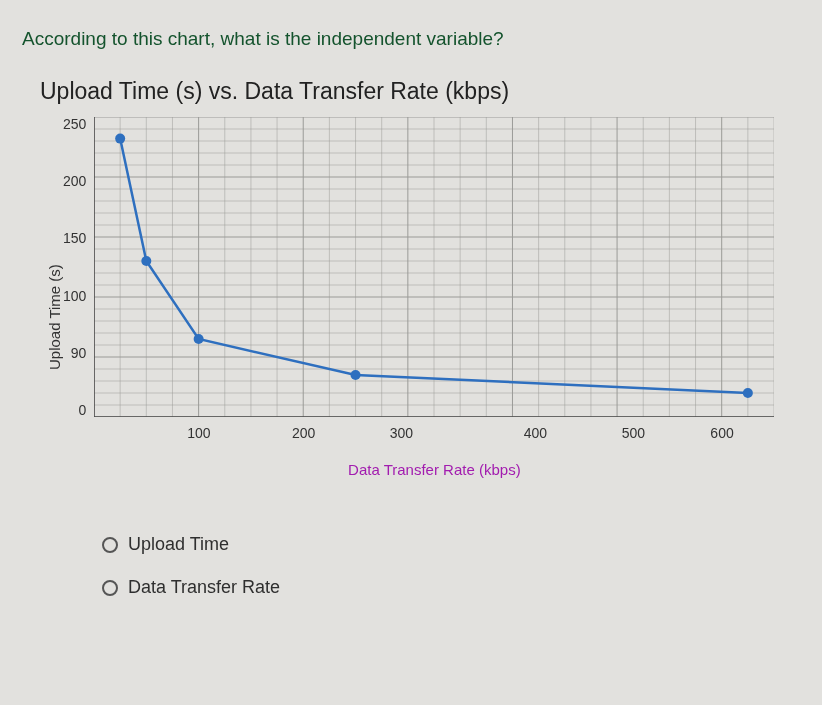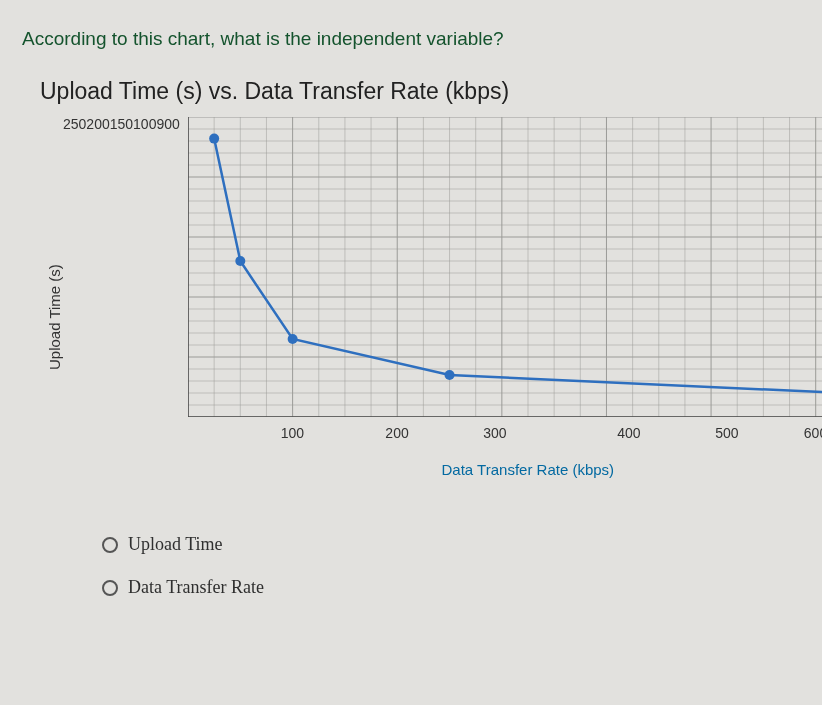--- a/index.html
+++ b/index.html
@@ -38,21 +38,21 @@
     writing-mode: vertical-rl;
     transform: rotate(180deg);
     font-size: 15px;
     color: #333;
     text-align: center;
     padding-right: 6px;
     padding-bottom: 40px;
   }
   .yticks {
     display: flex;
-    flex-direction: row;
+    flex-direction: column;
     justify-content: space-between;
     height: 300px;
     font-size: 14px;
     color: #333;
     text-align: right;
     padding-right: 8px;
     padding-top: 0;
   }
   .yticks span { line-height: 1; }
   .plot-col { flex: 1; }
@@ -70,21 +70,21 @@
     font-size: 14px;
     color: #333;
   }
   .xticks span {
     position: absolute;
     transform: translateX(-50%);
   }
   .xlabel {
     text-align: center;
     font-size: 15px;
-    color: #0369a1;
+    color: #a21caf;
     margin-top: 16px;
     width: 680px;
   }
   .options {
     margin-top: 56px;
     margin-left: 80px;
   }
   .option {
     display: flex;
     align-items: center;
@@ -96,21 +96,20 @@
     width: 16px;
     height: 16px;
     border: 2px solid #555;
     border-radius: 50%;
     background: #e2e1de;
     flex-shrink: 0;
   }
   .option-label {
     font-size: 18px;
     color: #2f2f2f;
-    font-family: Liberation Serif, serif;
   }
   .grid-line { stroke: #9a9a97; stroke-width: 0.5; }
   .grid-major { stroke: #9a9a97; stroke-width: 1; }
   .axis-line { stroke: #4a4a4a; stroke-width: 1.5; }
   .data-line { stroke: #2e6fbf; stroke-width: 2.5; fill: none; }
   .data-point { fill: #2e6fbf; }
 </style>
 </head>
 <body>
 

